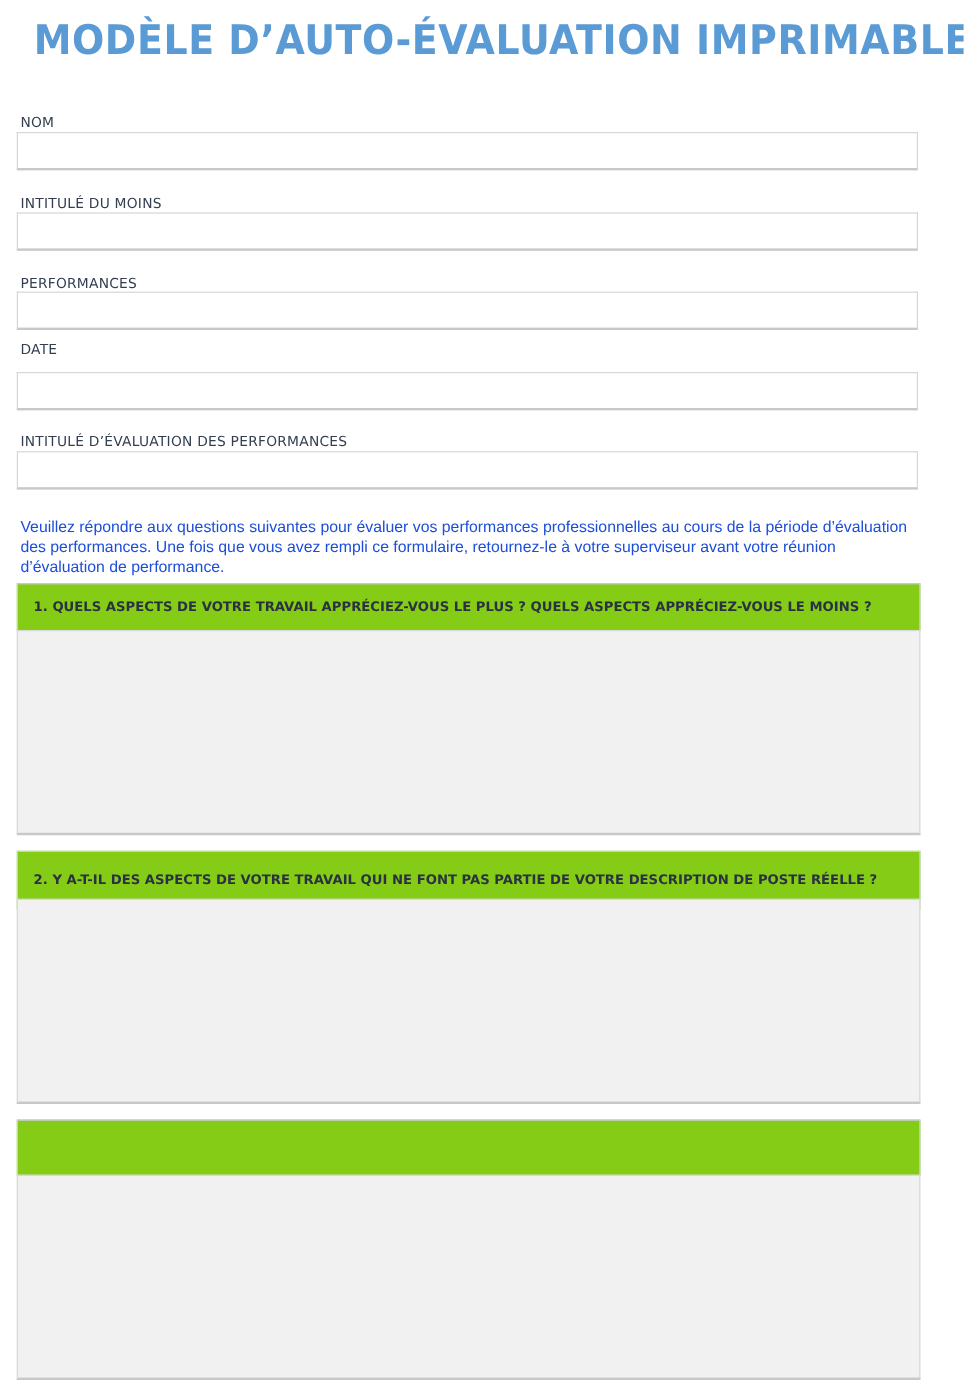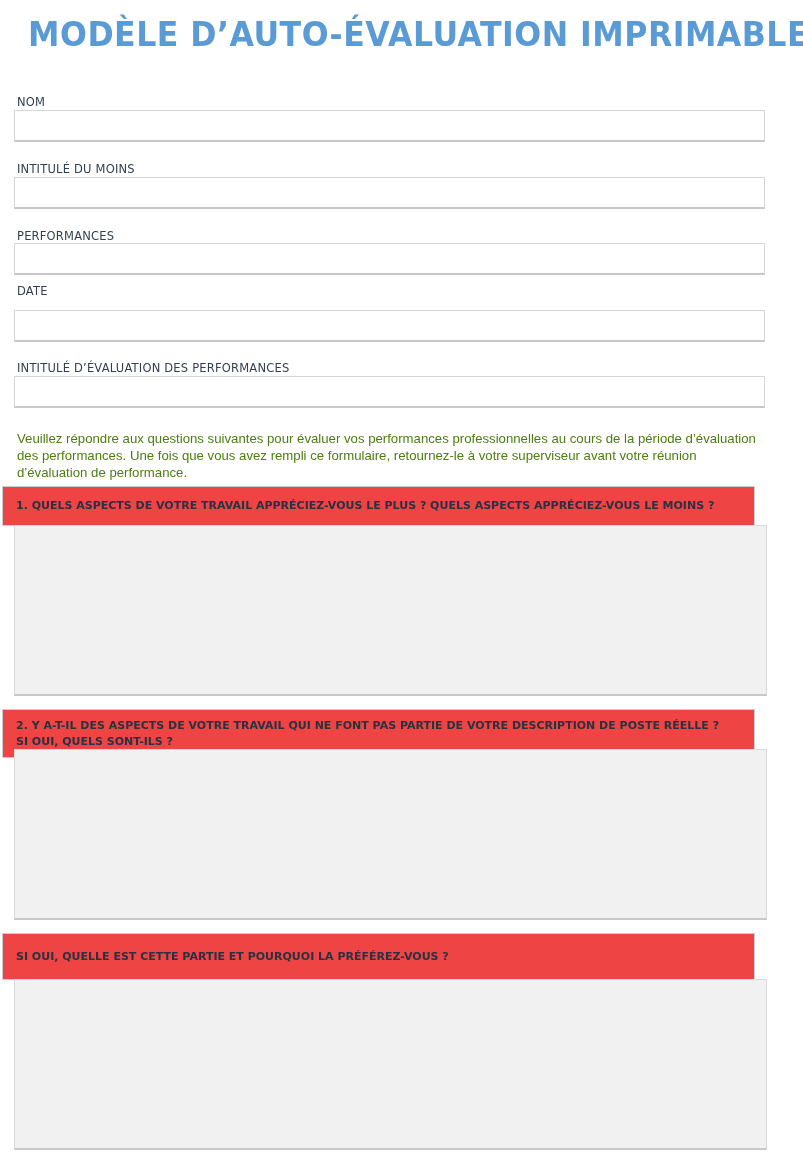--- a/index.html
+++ b/index.html
@@ -5,22 +5,22 @@
   html, body { margin:0; padding:0; background:#ffffff; }
   body { width:803px; height:1159px; position:relative; overflow:hidden;
          font-family:"Liberation Sans", sans-serif; color:#222; }
   .title { position:absolute; left:0; top:14px; width:803px; text-align:center;
            font-family:"DejaVu Sans", sans-serif; font-weight:bold; font-size:34px;
            color:#5b9bd5; letter-spacing:0.5px; transform:scaleX(0.93); transform-origin:center; white-space:nowrap; }
   .field-label { position:absolute; left:17px; font-family:"DejaVu Sans", sans-serif;
                  font-weight:normal; font-size:11.5px; color:#333f50; letter-spacing:0.2px; }
   .field-box { position:absolute; left:14px; width:751px; height:32px; background:#fff;
                border:1px solid #d6d6d6; border-bottom:2px solid #c8c8c8; box-sizing:border-box; }
-  .intro { position:absolute; left:17px; top:430px; width:745px; font-size:13.2px; line-height:17px; color:#4d7c0f; }
-  .q-header { position:absolute; left:2px; width:753px; background:#ef4444;
+  .intro { position:absolute; left:17px; top:430px; width:745px; font-size:13.2px; line-height:17px; color:#1d4ed8; }
+  .q-header { position:absolute; left:14px; width:753px; background:#84cc16;
               border:1px solid #c9ced4; box-sizing:border-box; padding:0 0 0 13px;
               font-family:"DejaVu Sans", sans-serif; font-weight:bold; font-size:11px;
               color:#2a3140; line-height:16px; display:flex; flex-direction:column; justify-content:center; }
   .q-body { position:absolute; left:14px; width:753px; background:#f1f1f1;
             border:1px solid #d9d9d9; border-bottom:2px solid #c8c8c8; box-sizing:border-box; }
 </style>
 </head>
 <body>
 
 <div class="title">MODÈLE D’AUTO-ÉVALUATION IMPRIMABLE</div>
@@ -42,20 +42,18 @@
 
 <div class="intro">Veuillez répondre aux questions suivantes pour évaluer vos performances professionnelles au cours de la période d’évaluation des performances. Une fois que vous avez rempli ce formulaire, retournez-le à votre superviseur avant votre réunion d’évaluation de performance.</div>
 
 <div class="q-header" style="top:486px;height:40px">
   <span>1. QUELS ASPECTS DE VOTRE TRAVAIL APPRÉCIEZ-VOUS LE PLUS ? QUELS ASPECTS APPRÉCIEZ-VOUS LE MOINS ?</span>
 </div>
 <div class="q-body" style="top:525px;height:171px"></div>
 
 <div class="q-header" style="top:709px;height:49px">
   <span>2. Y A-T-IL DES ASPECTS DE VOTRE TRAVAIL QUI NE FONT PAS PARTIE DE VOTRE DESCRIPTION DE POSTE RÉELLE ?</span>
-  <span>SI OUI, QUELS SONT-ILS ?</span>
 </div>
 <div class="q-body" style="top:749px;height:171px"></div>
 
 <div class="q-header" style="top:933px;height:47px">
-  <span>SI OUI, QUELLE EST CETTE PARTIE ET POURQUOI LA PRÉFÉREZ-VOUS ?</span>
 </div>
 <div class="q-body" style="top:979px;height:171px"></div>
 
 </body></html>

